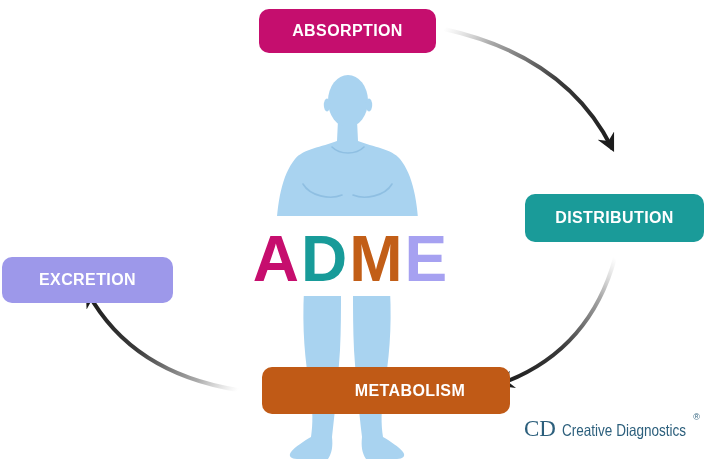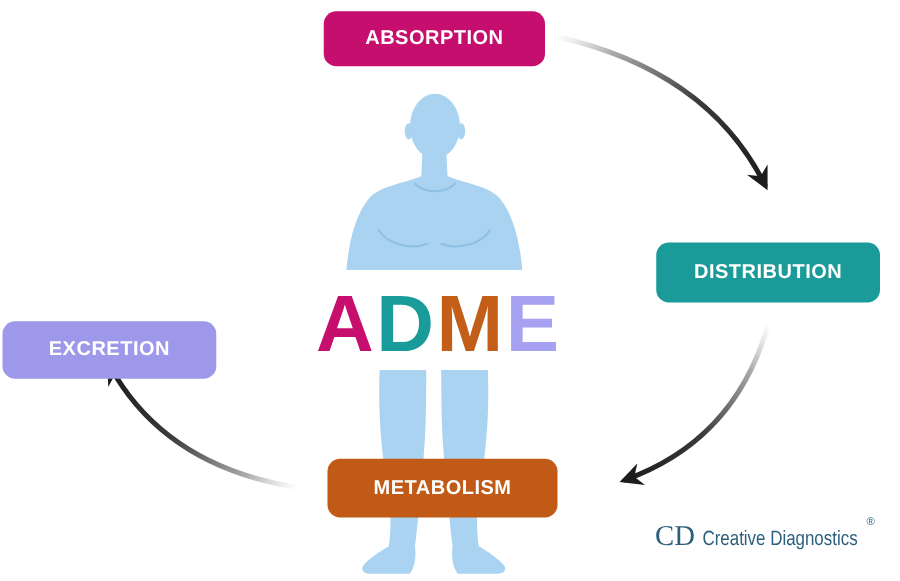--- a/index.html
+++ b/index.html
@@ -16,21 +16,21 @@
   }
   .adme span{display:inline-block;margin:0 1px;}
   
   .pill{
     position:absolute;z-index:3;border-radius:10px;
     display:flex;align-items:center;justify-content:center;
     color:#fff;font-weight:bold;font-size:16px;letter-spacing:.4px;
   }
   #btn-absorption  {left:259px;top:9px;  width:177px;height:44px;}
   #btn-distribution{left:525px;top:194px;width:179px;height:48px;}
-  #btn-metabolism  {left:262px;top:367px;width:184px;height:47px;}
+  #btn-metabolism  {left:262px;top:367px;width:200px;height:47px;padding-left:48px;}
   #btn-excretion   {left:2px;  top:213px;width:171px;height:46px;margin-top:44px;}
   
   .logo{
     position:absolute;left:524px;top:417px;z-index:3;
     display:flex;align-items:baseline;white-space:nowrap;
   }
   .logo .monogram{font-family:"Liberation Serif",serif;font-size:23px;line-height:1;}
   .logo .name{
     font-size:16.5px;font-weight:400;margin-left:6px;line-height:1;
     transform:scaleX(.82);transform-origin:left bottom;

